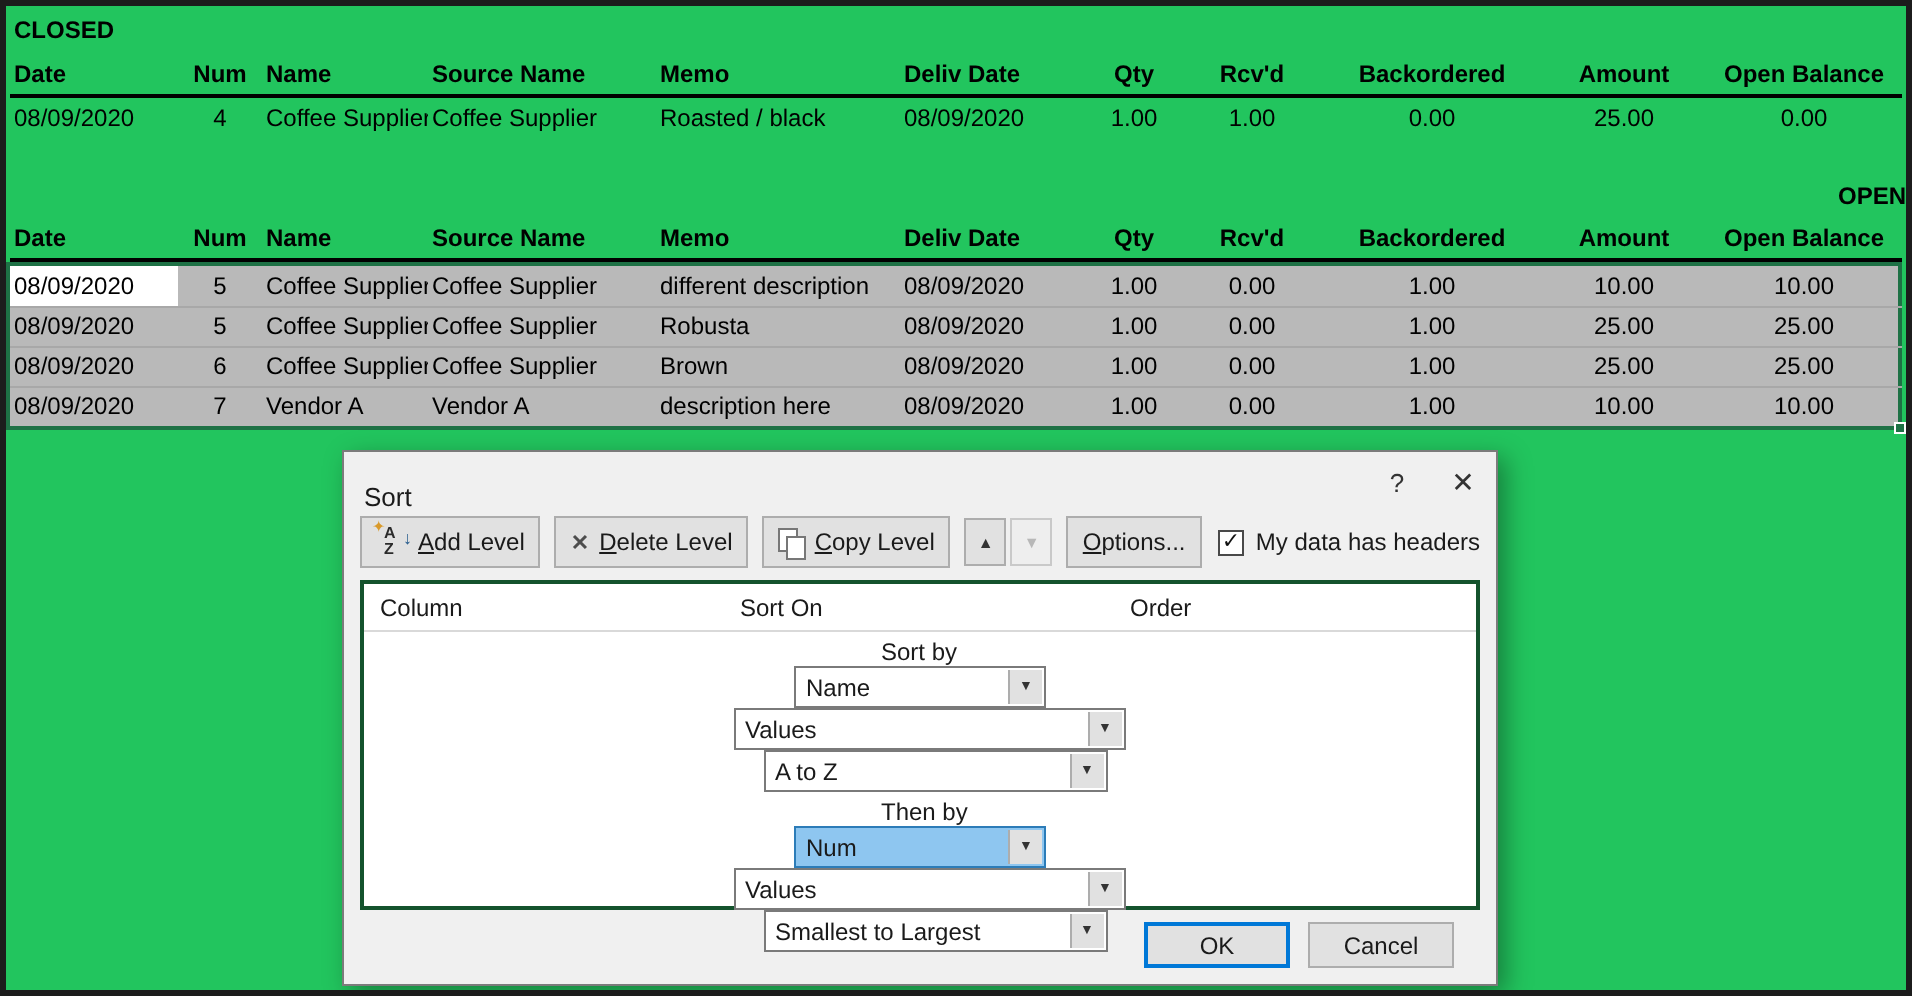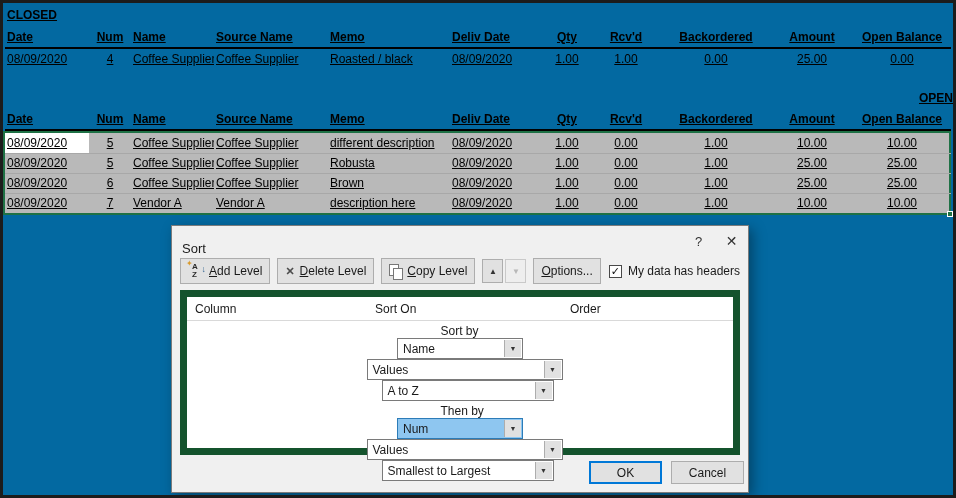--- a/index.html
+++ b/index.html
@@ -1,18 +1,18 @@
 <!DOCTYPE html>
 <html><head>
 <meta charset="utf-8">
 <style>
   *{box-sizing:border-box;margin:0;padding:0}
   html,body{background:#fff}
   body{width:956px;height:498px;font-family:"Liberation Sans",sans-serif;}
-  .screen{position:relative;width:956px;height:498px;border:3px solid #1c1c1c;background:#0369a1;overflow:hidden;text-decoration:underline;}
+  .screen{position:relative;width:956px;height:498px;border:3px solid #1c1c1c;background:#22c55e;overflow:hidden;}
   
   .sec-label{font-weight:bold;font-size:12px;padding:5px 0 0 4px;color:#000;}
   .open-label{margin-top:18px;text-align:right;}
   table.grid{border-collapse:collapse;table-layout:fixed;width:946px;margin-left:2px;font-size:12px;color:#000;}
   table.grid th{font-weight:bold;border-bottom:2px solid #000;padding:3px 2px;height:21px;white-space:nowrap;overflow:hidden;}
   table.grid td{padding:2px 2px;height:20px;white-space:nowrap;overflow:hidden;}
   .tl{text-align:left}.tc{text-align:center}
   .closed-table{margin-top:5px}
   .open-header{margin-top:4px}
   .selection{width:948px;border:2px solid #1e7145;position:relative;background:#b9b9b9;}
@@ -39,33 +39,33 @@
   
   .az-icon{position:relative;width:16px;height:16px;}
   .az-col{position:absolute;left:4px;top:0;display:flex;flex-direction:column;font-size:8px;line-height:8px;font-weight:bold;color:#2b2b2b;}
   .az-star{position:absolute;left:-2px;top:-4px;color:#d99a2b;font-size:8px;}
   .az-arrow{position:absolute;right:-2px;top:1px;font-size:9px;color:#2b5f8f;}
   .x-icon{color:#4d4d4d;font-weight:bold;font-size:11px;}
   .copy-icon{position:relative;width:13px;height:15px;}
   .copy-icon::before{content:"";position:absolute;left:0;top:0;width:8px;height:10px;border:1px solid #777;background:#fff;}
   .copy-icon::after{content:"";position:absolute;left:4px;top:4px;width:8px;height:10px;border:1px solid #777;background:#fff;}
   
-  .levels-box{position:relative;margin:6px 8px 0 8px;height:165px;background:#fff;border:7px solid #14532d;}
+  .levels-box{position:relative;margin:6px 8px 0 8px;height:165px;background:#fff;border:2px solid #14532d;}
   .lv-head{display:flex;height:24px;align-items:center;border-bottom:1px solid #d9d9d9;}
   .lv-head span:nth-child(1){width:188px;padding-left:8px;}
   .lv-head span:nth-child(2){width:195px;}
   .lv-row{display:flex;align-items:center;margin-top:3px;flex-direction:column;}
   .lv-label{width:53px;padding-left:7px;}
   .combo{height:21px;background:#fff;border:1px solid #7a7a7a;position:relative;display:flex;align-items:center;padding-left:5px;padding-right:20px;white-space:nowrap;overflow:hidden;}
   .combo .arrow{position:absolute;right:1px;top:1px;bottom:1px;width:17px;background:#e1e1e1;display:flex;align-items:center;justify-content:center;font-size:7px;color:#333;border-left:1px solid #adadad;}
   .combo.colw{width:126px;}
   .combo.sorton{width:196px;margin-left:9px;}
   .combo.orderw{width:172px;margin-left:15px;}
   .combo.selected{background:#8ec6f0;border-color:#2c7cb8;}
-  .dlg-footer{position:absolute;right:4px;bottom:8px;display:flex;gap:9px;margin-left:18px;}
+  .dlg-footer{position:absolute;right:21px;bottom:8px;display:flex;gap:9px;margin-left:18px;}
   .btn{width:73px;height:23px;background:#e1e1e1;border:1px solid #adadad;display:flex;align-items:center;justify-content:center;}
   .btn.primary{border:2px solid #0078d7;}
 </style>
 </head>
 <body>
 
 <div class="screen">
 
   <div>
     <div class="sec-label">CLOSED</div>

